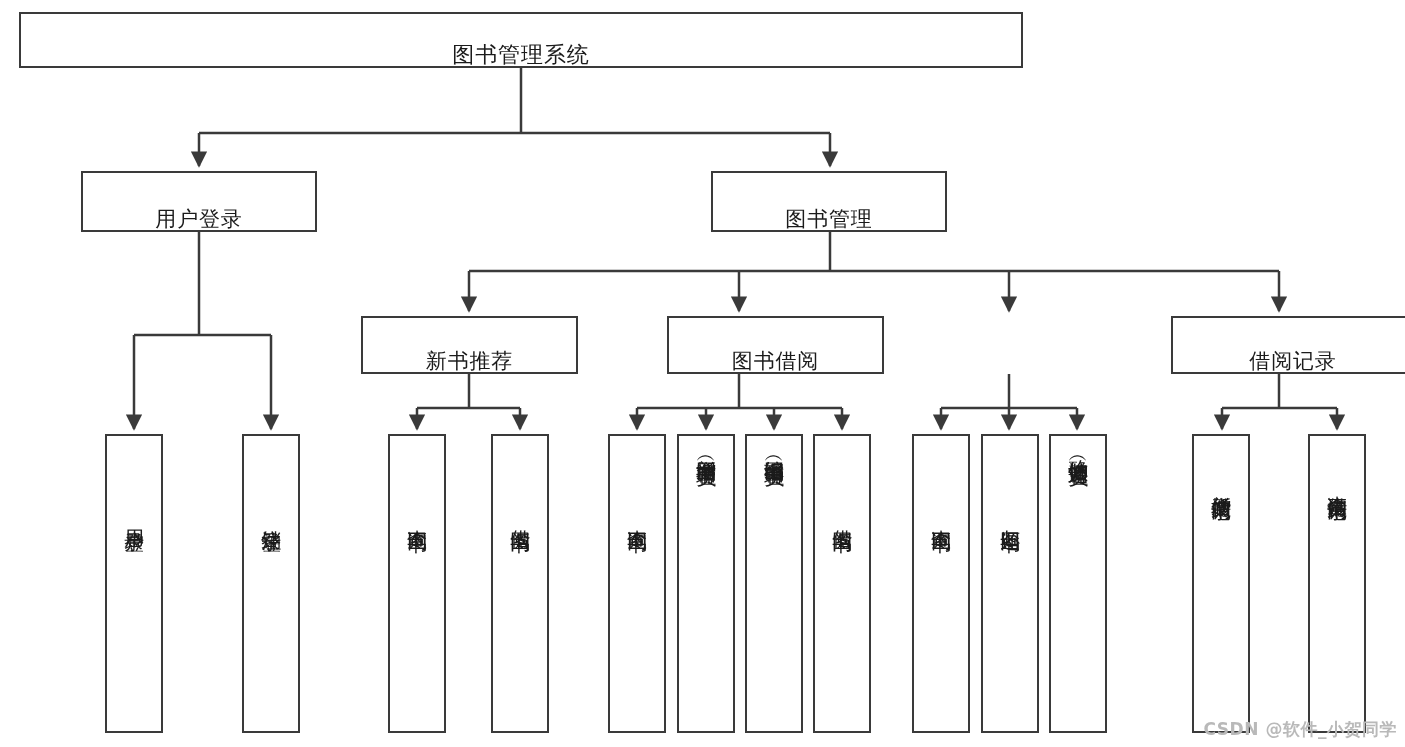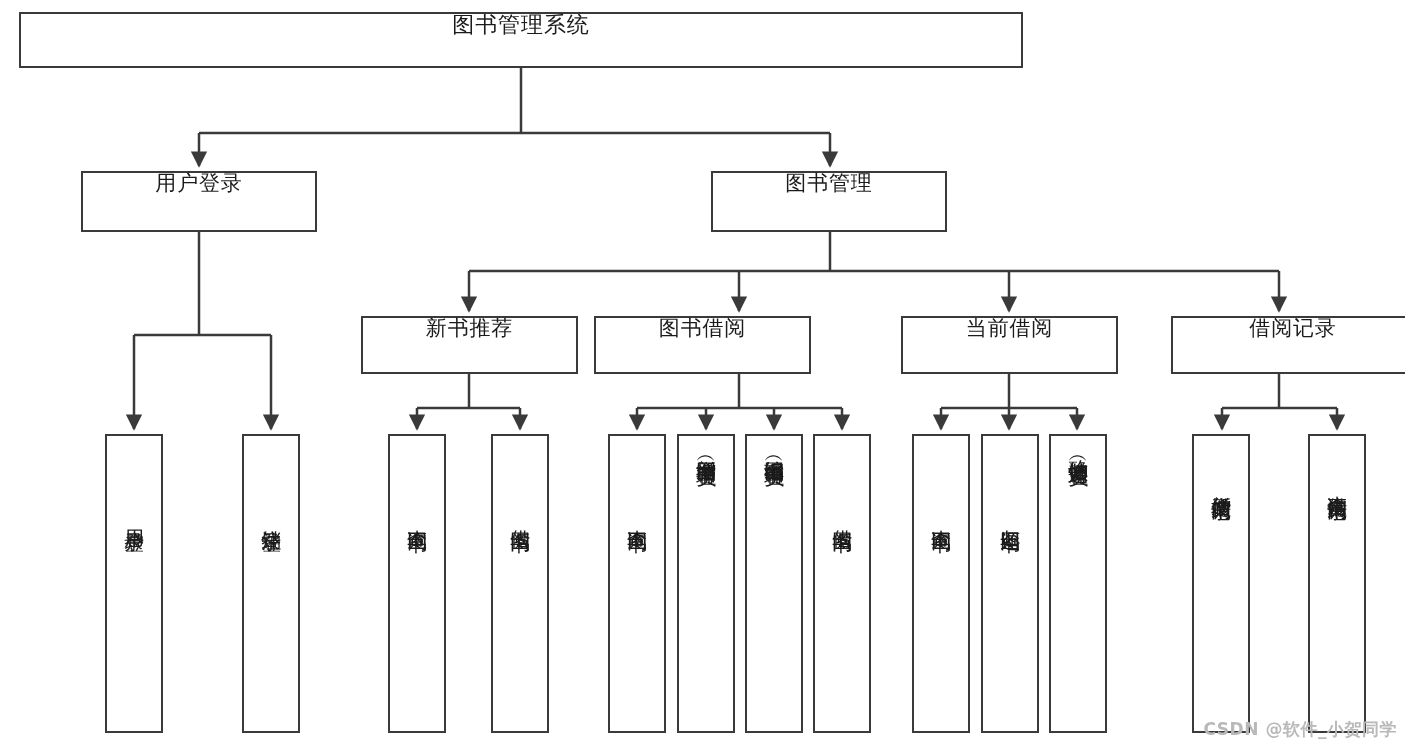--- a/index.html
+++ b/index.html
@@ -25,21 +25,21 @@
     width: 1405px;
     height: 747px;
     pointer-events: none;
   }
   .node {
     position: absolute;
     box-sizing: border-box;
     background: #ffffff;
     border: 2.5px solid #3a3a3a;
     display: flex;
-    align-items: flex-start;
+    align-items: flex-end;
     justify-content: center;
     color: #1b1b1b;
   }
   .node-label {
     display: block;
     text-align: center;
     letter-spacing: 0.04em;
     white-space: nowrap;
   }
   
@@ -141,25 +141,22 @@
   <div class="node h" style="left:81px; top:171px; width:236px; height:61px;">
     <span class="node-label">用户登录</span>
   </div>
   <div class="node h" style="left:711px; top:171px; width:236px; height:61px;">
     <span class="node-label">图书管理</span>
   </div>
 
   <div class="node h" style="left:361px; top:316px; width:217px; height:58px;">
     <span class="node-label">新书推荐</span>
   </div>
-  <div class="node h" style="left:594px; top:316px; width:217px; height:58px;">
+  <div class="node h" style="left:667px; top:316px; width:217px; height:58px;">
     <span class="node-label">图书借阅</span>
-  </div>
-  <div class="node h" style="left:901px; top:316px; width:217px; height:58px;">
-    <span class="node-label">当前借阅</span>
   </div>
   <div class="node h" style="left:1171px; top:316px; width:244px; height:58px;">
     <span class="node-label">借阅记录</span>
   </div>
 
   <div class="node v" style="left:105px; top:434px; width:58px; height:299px; padding-top:78px;">
     <span class="node-label">用户登录</span>
   </div>
   <div class="node v" style="left:242px; top:434px; width:58px; height:299px; padding-top:78px;">
     <span class="node-label">注销登录</span>

